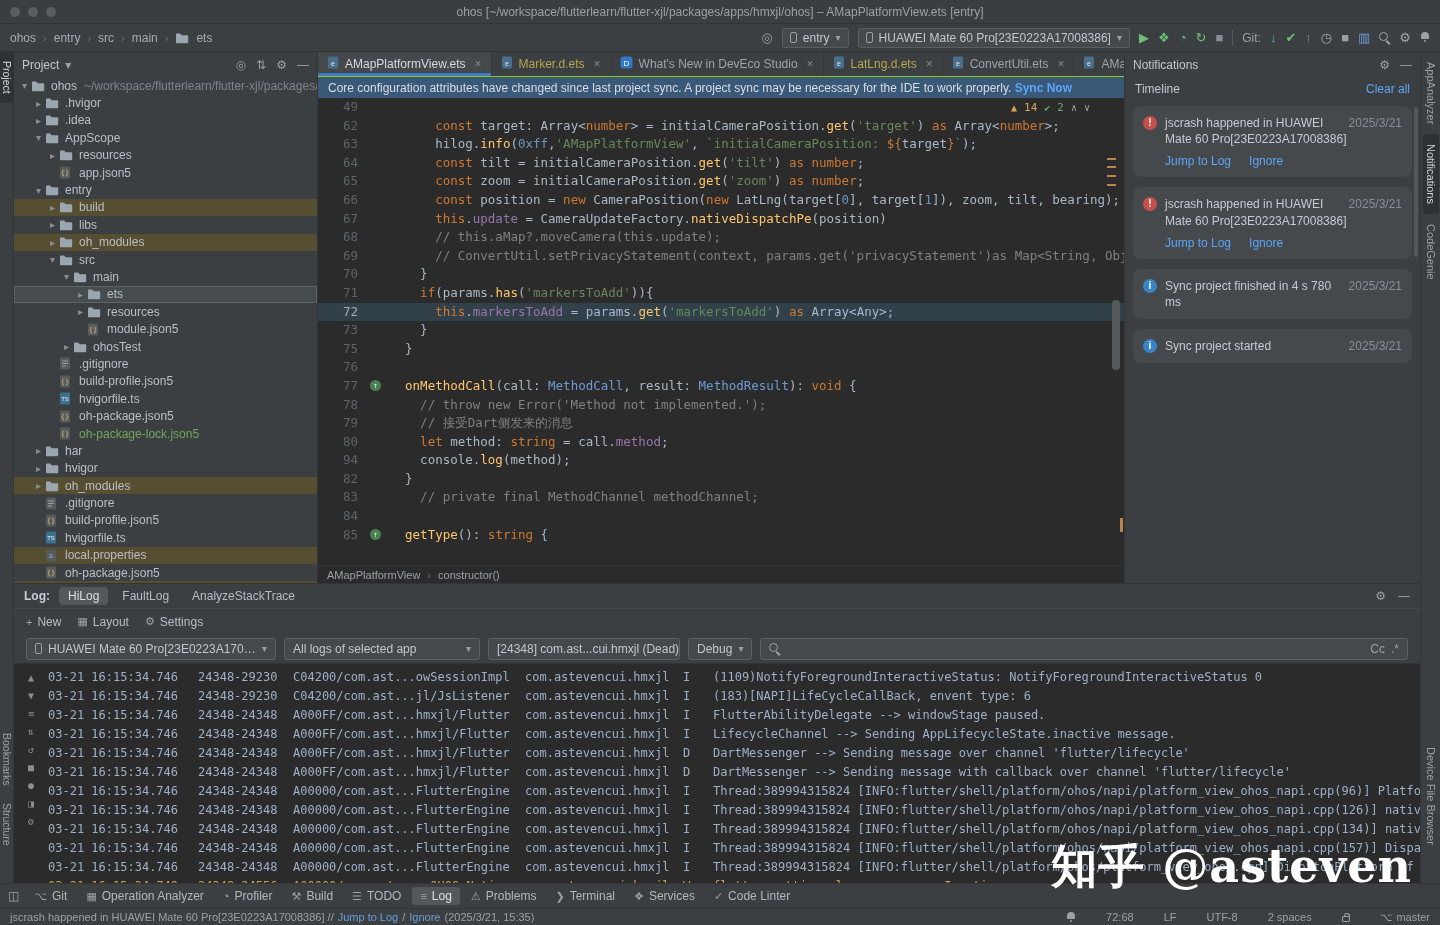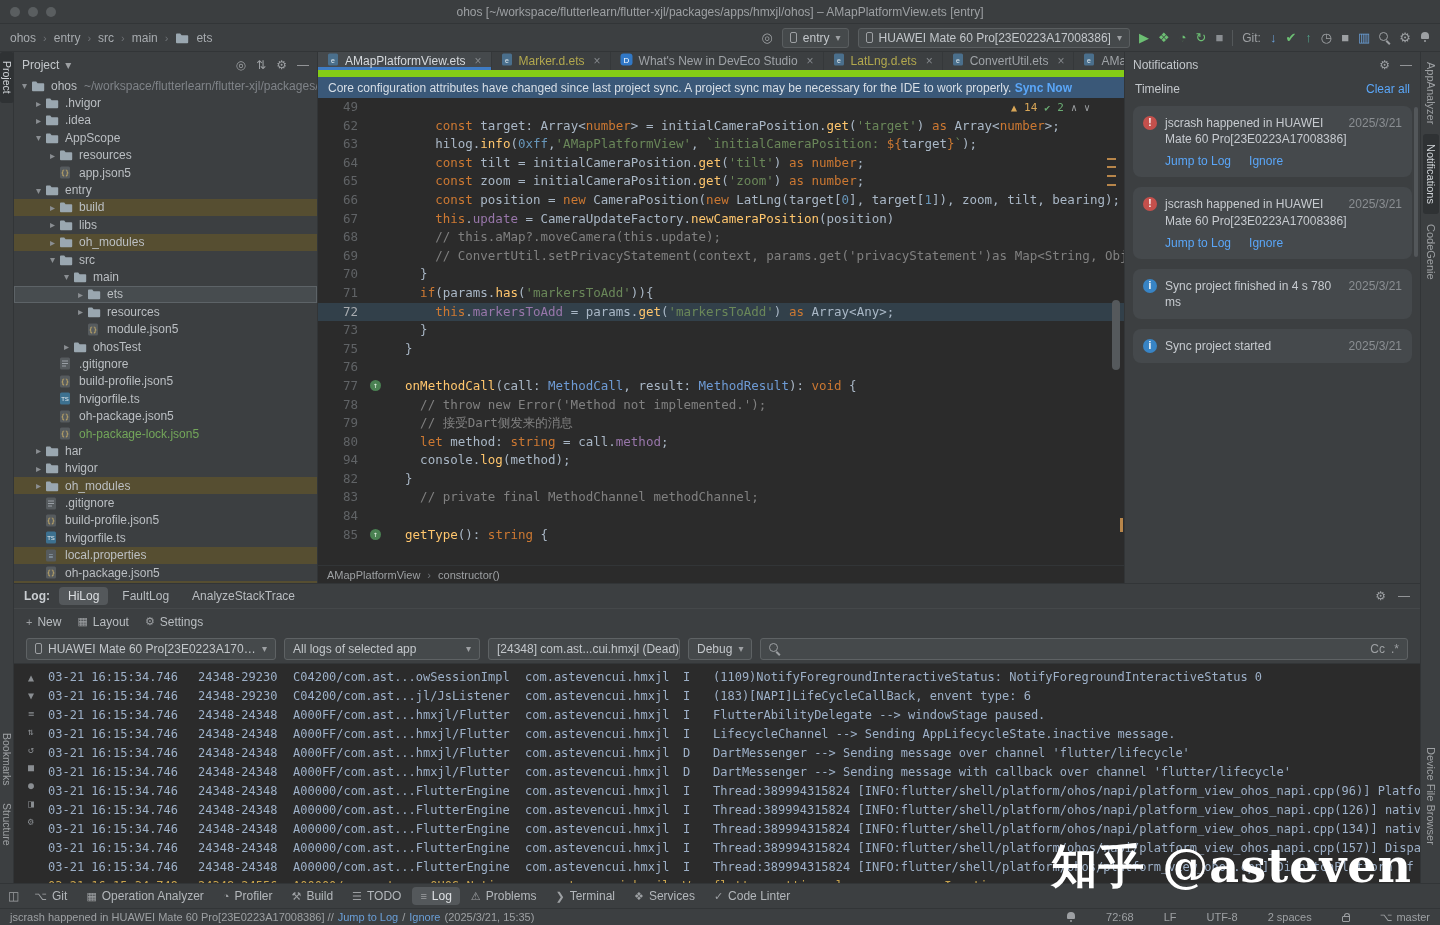--- a/index.html
+++ b/index.html
@@ -48,21 +48,21 @@
   .tree-row .chev { width:13px; flex:none; text-align:center; color:#8a8e92; font-size:10px; }
   .tree-row .tree-icon { width:16px; flex:none; display:inline-flex; }
   .tree-row .label { margin-left:4px; }
   .tree-row .hint { margin-left:7px; color:#7f8388; }
   .tree-row.excluded { background:#564e31; }
   .tree-row.selected { background:#474c4f; outline:1px solid #5d6367; outline-offset:-1px; }
   .tree-row.added .label { color:#73a65a; }
 
   
   .editor-col { flex:1; min-width:0; display:flex; flex-direction:column; background:#2b2b2b; }
-  .tabs { height:25px; flex:none; background:#3c3f41; border-bottom:7px solid #84cc16; display:flex; align-items:stretch; overflow:hidden; }
+  .tabs { height:25px; flex:none; background:#3c3f41; border-bottom:1px solid #84cc16; display:flex; align-items:stretch; overflow:hidden; }
   .tab { display:flex; align-items:center; gap:6px; padding:0 9px; color:#9fa3a7; border-right:1px solid #35383a; white-space:nowrap; font-size:12px; }
   .tab.active { background:#45494c; color:#d6dade; box-shadow:inset 0 -3px 0 #3f7cc4; }
   .tab.olive .tab-label { color:#b3a94e; }
   .tab-close { color:#84888c; margin-left:3px; font-size:12px; }
   .banner { height:21px; flex:none; background:#3a5878; display:flex; align-items:center; padding:0 10px; color:#d7dee6; }
   .banner-action { margin-left:auto; color:#5aa6f8; padding-right:42px;font-weight:bold; }
   .code-wrap { flex:1; min-height:0; position:relative; overflow:hidden; font-family:"DejaVu Sans Mono",monospace; font-size:12.5px; }
   .code-line { display:flex; height:18.6px; line-height:18.6px; white-space:pre; }
   .code-line.current { background:#32404a; }
   .gutter { width:46px; flex:none; text-align:right; color:#606366; padding-right:6px; }
@@ -578,21 +578,21 @@
             <span class="banner-action">Sync Now</span>
           </div>
           <div class="code-wrap">
             <div>
                 <div class="code-line"><span class="gutter">49</span><span class="marker-col"></span><span class="code-text"></span></div>
                 <div class="code-line"><span class="gutter">62</span><span class="marker-col"></span><span class="code-text"><span class="tok-d">      </span><span class="tok-kw">const</span><span class="tok-d"> target: Array&lt;</span><span class="tok-kw">number</span><span class="tok-d">&gt; = initialCameraPosition.</span><span class="tok-fn">get</span><span class="tok-d">(</span><span class="tok-str">'target'</span><span class="tok-d">) </span><span class="tok-kw">as</span><span class="tok-d"> Array&lt;</span><span class="tok-kw">number</span><span class="tok-d">&gt;;</span></span></div>
                 <div class="code-line"><span class="gutter">63</span><span class="marker-col"></span><span class="code-text"><span class="tok-d">      hilog.</span><span class="tok-fn">info</span><span class="tok-d">(</span><span class="tok-num">0xff</span><span class="tok-d">,</span><span class="tok-str">'AMapPlatformView'</span><span class="tok-d">, </span><span class="tok-str">`initialCameraPosition: </span><span class="tok-kw">${</span><span class="tok-d">target</span><span class="tok-kw">}</span><span class="tok-str">`</span><span class="tok-d">);</span></span></div>
                 <div class="code-line"><span class="gutter">64</span><span class="marker-col"></span><span class="code-text"><span class="tok-d">      </span><span class="tok-kw">const</span><span class="tok-d"> tilt = initialCameraPosition.</span><span class="tok-fn">get</span><span class="tok-d">(</span><span class="tok-str">'tilt'</span><span class="tok-d">) </span><span class="tok-kw">as</span><span class="tok-d"> </span><span class="tok-kw">number</span><span class="tok-d">;</span></span></div>
                 <div class="code-line"><span class="gutter">65</span><span class="marker-col"></span><span class="code-text"><span class="tok-d">      </span><span class="tok-kw">const</span><span class="tok-d"> zoom = initialCameraPosition.</span><span class="tok-fn">get</span><span class="tok-d">(</span><span class="tok-str">'zoom'</span><span class="tok-d">) </span><span class="tok-kw">as</span><span class="tok-d"> </span><span class="tok-kw">number</span><span class="tok-d">;</span></span></div>
                 <div class="code-line"><span class="gutter">66</span><span class="marker-col"></span><span class="code-text"><span class="tok-d">      </span><span class="tok-kw">const</span><span class="tok-d"> position = </span><span class="tok-kw">new</span><span class="tok-d"> CameraPosition(</span><span class="tok-kw">new</span><span class="tok-d"> LatLng(target[</span><span class="tok-num">0</span><span class="tok-d">], target[</span><span class="tok-num">1</span><span class="tok-d">]), zoom, tilt, bearing);</span></span></div>
-                <div class="code-line"><span class="gutter">67</span><span class="marker-col"></span><span class="code-text"><span class="tok-d">      </span><span class="tok-kw">this</span><span class="tok-d">.</span><span class="tok-fld">update</span><span class="tok-d"> = CameraUpdateFactory.</span><span class="tok-fn">newCameraPosition</span><span class="tok-d">(position)</span></span></div>
+                <div class="code-line"><span class="gutter">67</span><span class="marker-col"></span><span class="code-text"><span class="tok-d">      </span><span class="tok-kw">this</span><span class="tok-d">.</span><span class="tok-fld">update</span><span class="tok-d"> = CameraUpdateFactory.</span><span class="tok-fn">nativeDispatchPe</span><span class="tok-d">(position)</span></span></div>
                 <div class="code-line"><span class="gutter">68</span><span class="marker-col"></span><span class="code-text"><span class="tok-d">      </span><span class="tok-com">// this.aMap?.moveCamera(this.update);</span></span></div>
                 <div class="code-line"><span class="gutter">69</span><span class="marker-col"></span><span class="code-text"><span class="tok-d">      </span><span class="tok-com">// ConvertUtil.setPrivacyStatement(context, params.get('privacyStatement')as Map&lt;String, Object&gt;);</span></span></div>
                 <div class="code-line"><span class="gutter">70</span><span class="marker-col"></span><span class="code-text"><span class="tok-d">    }</span></span></div>
                 <div class="code-line"><span class="gutter">71</span><span class="marker-col"></span><span class="code-text"><span class="tok-d">    </span><span class="tok-kw">if</span><span class="tok-d">(params.</span><span class="tok-fn">has</span><span class="tok-d">(</span><span class="tok-str">'markersToAdd'</span><span class="tok-d">)){</span></span></div>
                 <div class="code-line current"><span class="gutter">72</span><span class="marker-col"></span><span class="code-text"><span class="tok-d">      </span><span class="tok-kw">this</span><span class="tok-d">.</span><span class="tok-fld">markersToAdd</span><span class="tok-d"> = params.</span><span class="tok-fn">get</span><span class="tok-d">(</span><span class="tok-str">'markersToAdd'</span><span class="tok-d">) </span><span class="tok-kw">as</span><span class="tok-d"> Array&lt;Any&gt;;</span></span></div>
                 <div class="code-line"><span class="gutter">73</span><span class="marker-col"></span><span class="code-text"><span class="tok-d">    }</span></span></div>
                 <div class="code-line"><span class="gutter">75</span><span class="marker-col"></span><span class="code-text"><span class="tok-d">  }</span></span></div>
                 <div class="code-line"><span class="gutter">76</span><span class="marker-col"></span><span class="code-text"></span></div>
                 <div class="code-line"><span class="gutter">77</span><span class="marker-col"><span class="method-marker">↑</span></span><span class="code-text"><span class="tok-d">  </span><span class="tok-fn">onMethodCall</span><span class="tok-d">(call: </span><span class="tok-ty">MethodCall</span><span class="tok-d">, result: </span><span class="tok-ty">MethodResult</span><span class="tok-d">): </span><span class="tok-kw">void</span><span class="tok-d"> {</span></span></div>
                 <div class="code-line"><span class="gutter">78</span><span class="marker-col"></span><span class="code-text"><span class="tok-d">    </span><span class="tok-com">// throw new Error('Method not implemented.');</span></span></div>

